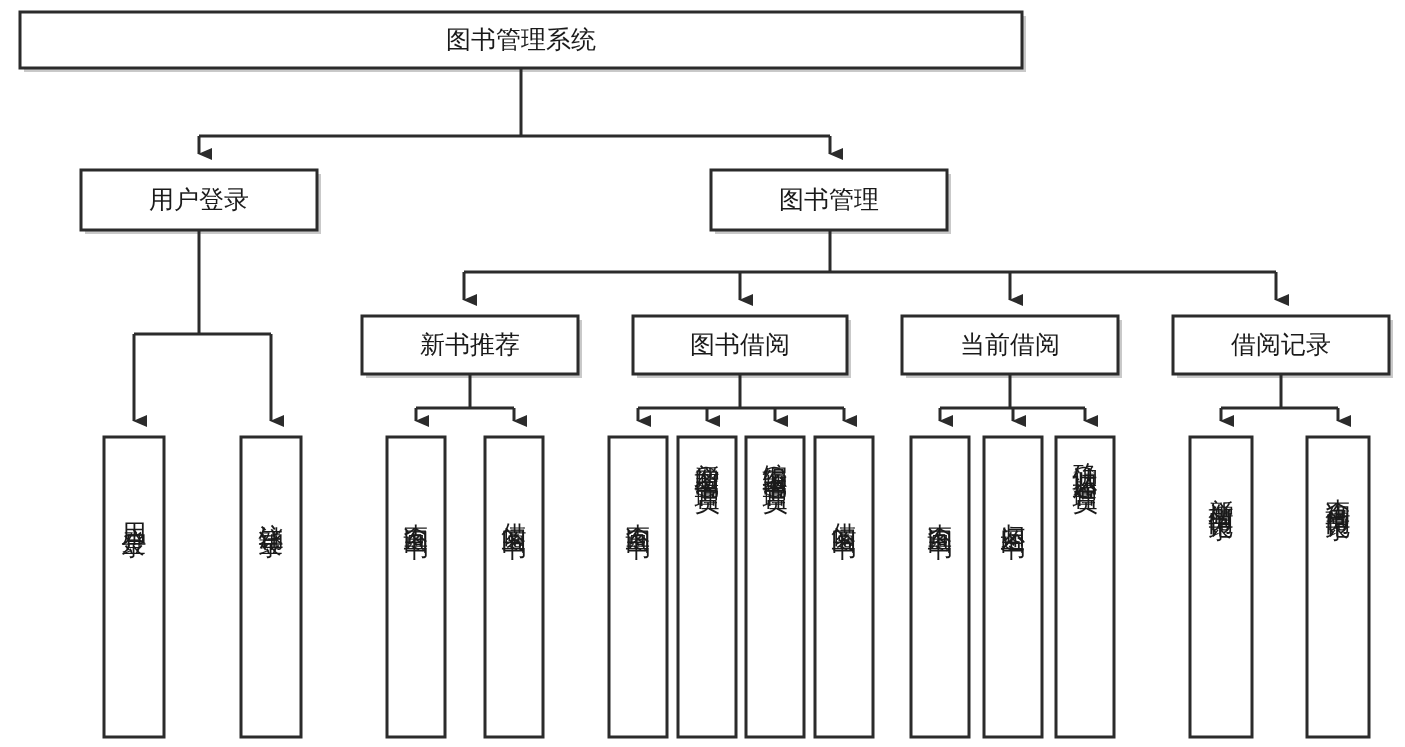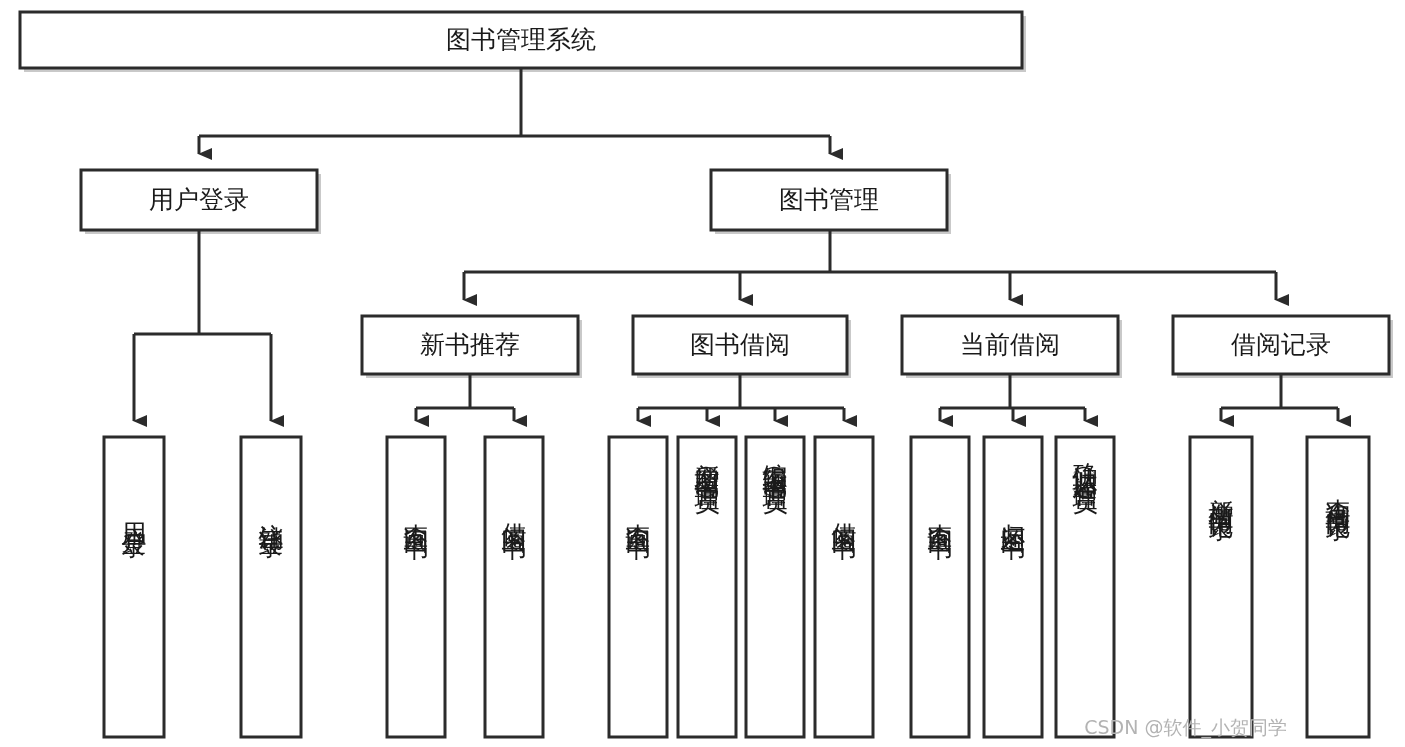--- a/index.html
+++ b/index.html
@@ -256,15 +256,14 @@
     <span class="leaf-label">确认归还（管理员）</span>
   </div>
 
   <div class="leaf-label-wrap" style="left:1190px; top:478px; width:62px; height:259px;">
     <span class="leaf-label">新增借阅记录</span>
   </div>
   <div class="leaf-label-wrap" style="left:1307px; top:478px; width:62px; height:259px;">
     <span class="leaf-label">查询借阅记录</span>
   </div>
 
-  <div class="watermark">CSDN @软件_小贺同学</div>
 
 </div>
 
 </body></html>

